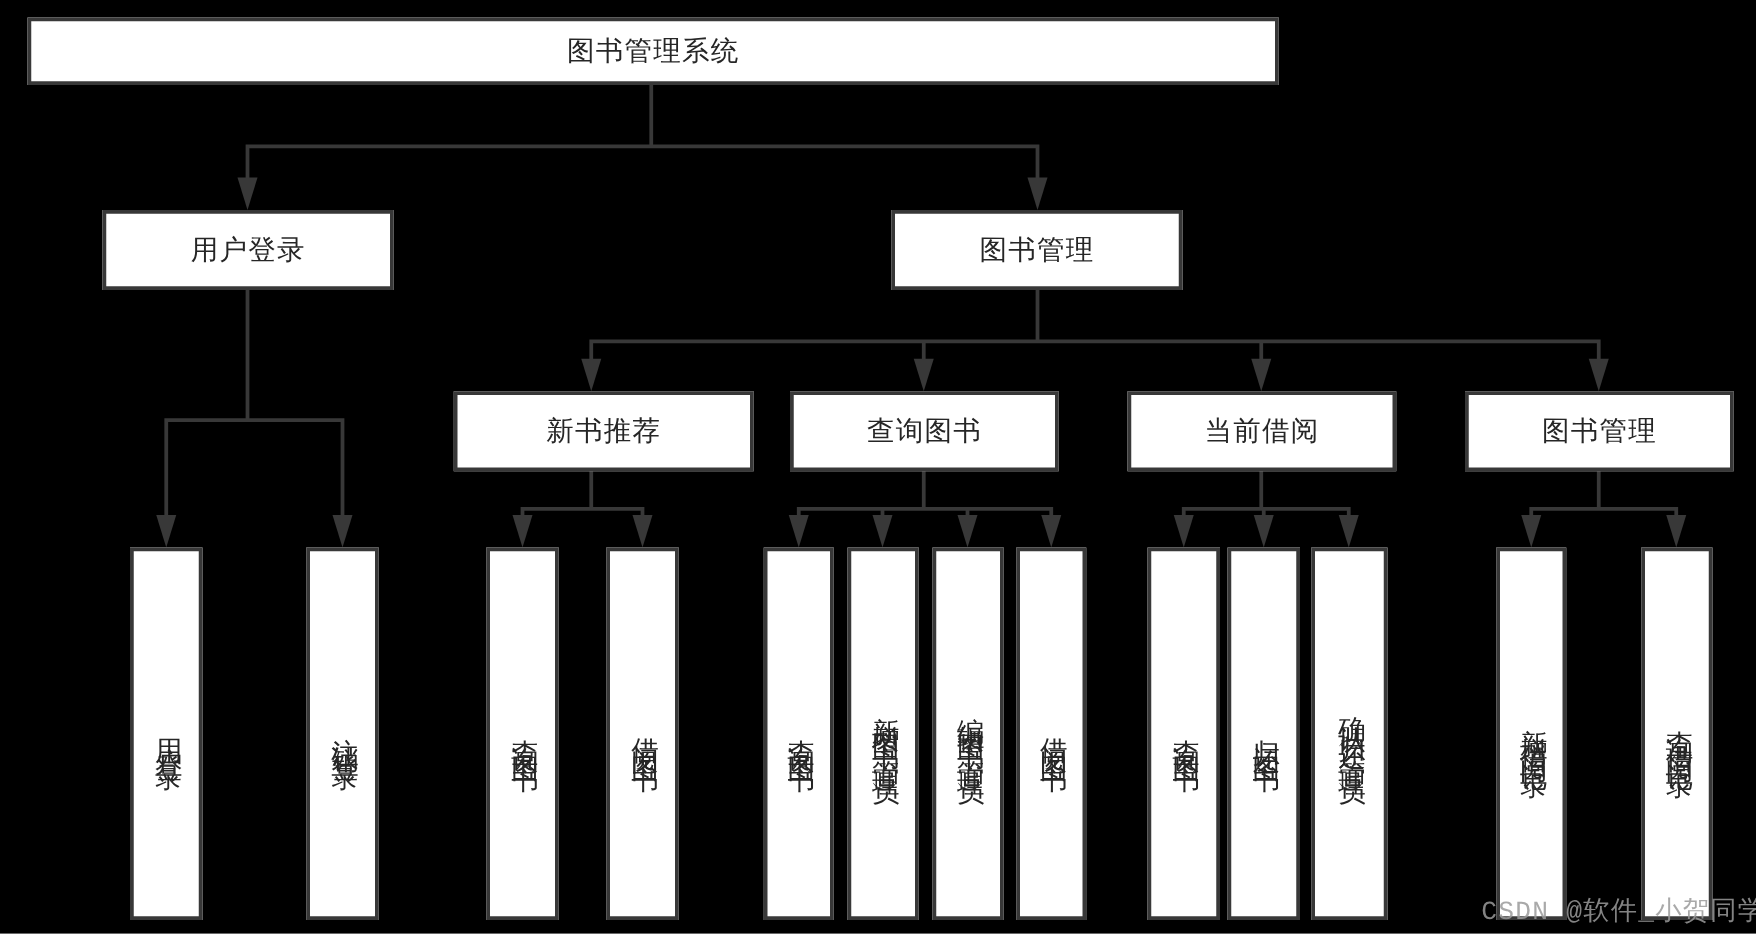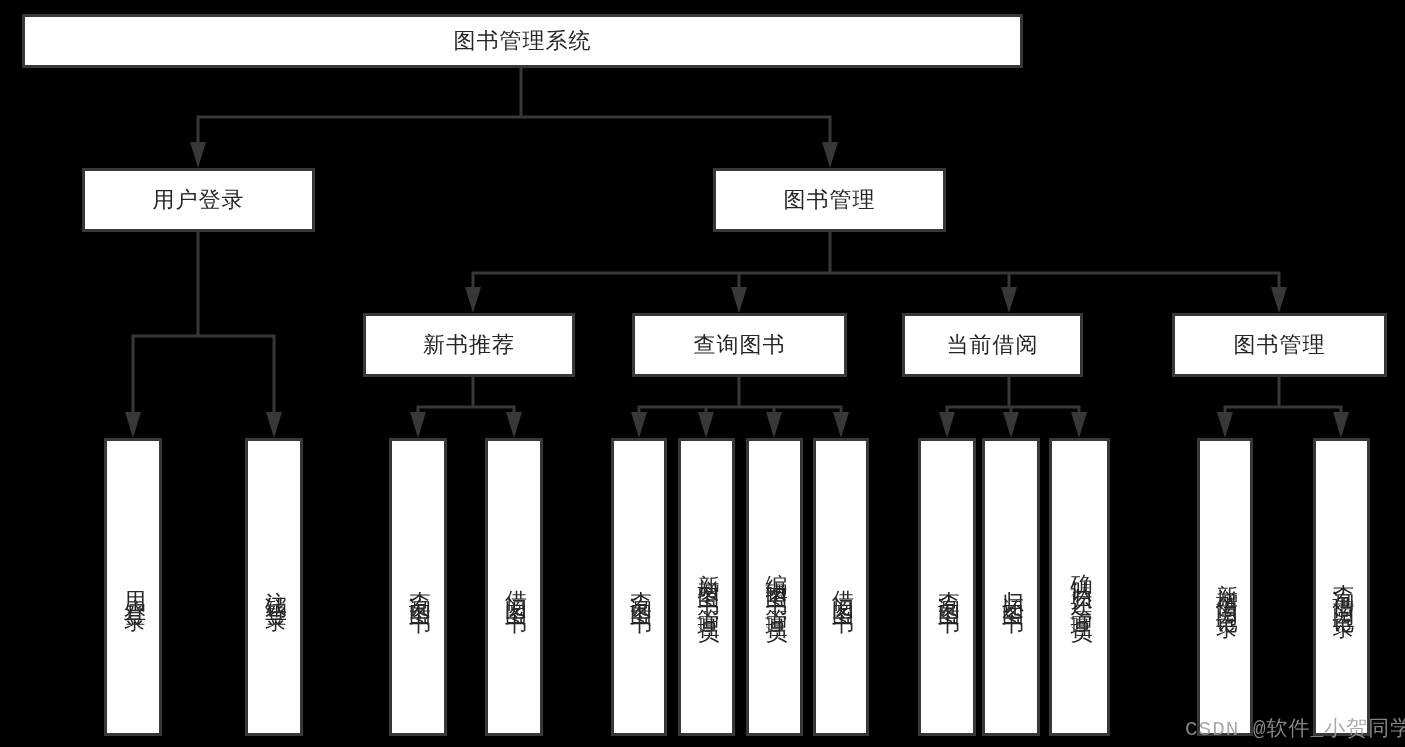--- a/index.html
+++ b/index.html
@@ -110,27 +110,27 @@
     <span>图书管理系统</span>
   </div>
 
   <div class="box h" style="left:82px;top:168px;width:233px;height:64px">
     <span>用户登录</span>
   </div>
   <div class="box h" style="left:713px;top:168px;width:233px;height:64px">
     <span>图书管理</span>
   </div>
 
-  <div class="box h" style="left:363px;top:313px;width:212px;height:64px">
+  <div class="box h" style="left:363px;top:313px;width:240px;height:64px">
     <span>新书推荐</span>
   </div>
   <div class="box h" style="left:632px;top:313px;width:215px;height:64px">
     <span>查询图书</span>
   </div>
-  <div class="box h" style="left:902px;top:313px;width:181px;height:64px">
+  <div class="box h" style="left:902px;top:313px;width:215px;height:64px">
     <span>当前借阅</span>
   </div>
   <div class="box h" style="left:1172px;top:313px;width:215px;height:64px">
     <span>图书管理</span>
   </div>
 
   <div class="box v" style="left:104px;top:438px;width:58px;height:298px">
     <span>用户登录</span>
   </div>
   <div class="box v" style="left:245px;top:438px;width:58px;height:298px">

